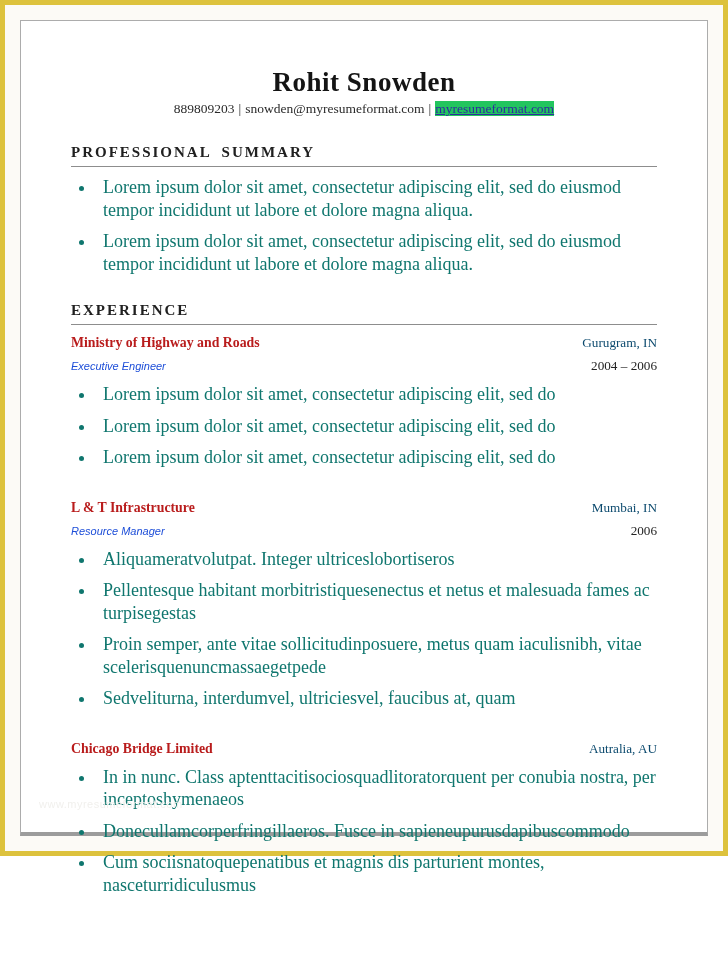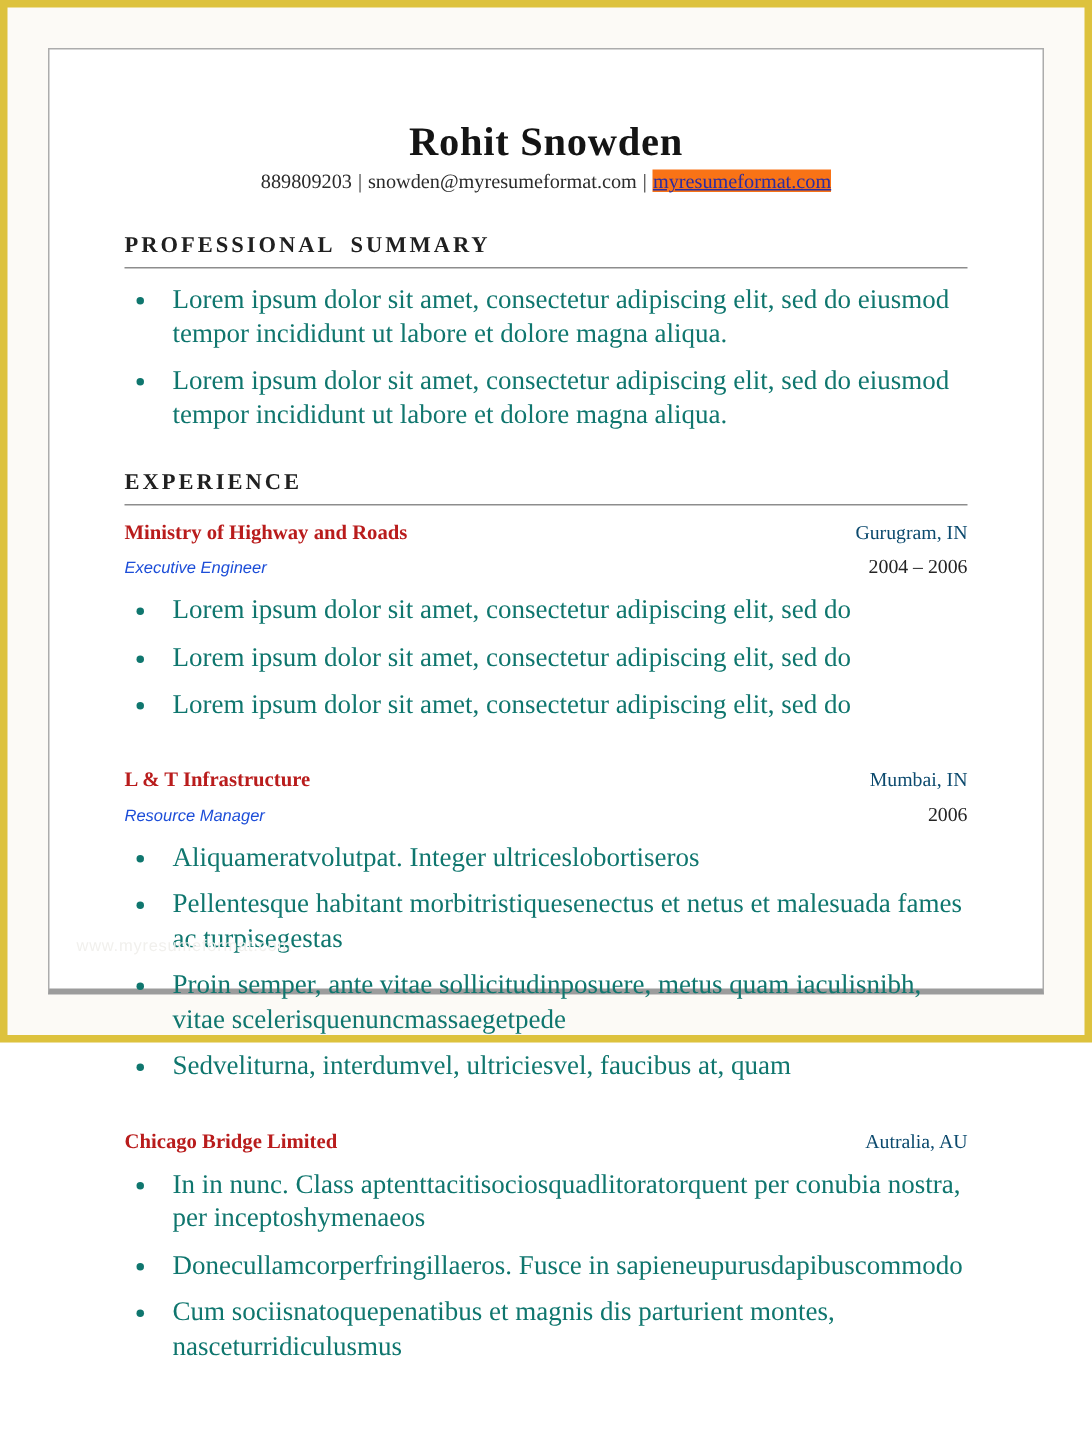--- a/index.html
+++ b/index.html
@@ -3,24 +3,24 @@
 <meta charset="utf-8">
 <style>
   html, body { margin: 0; padding: 0; }
   body {
     width: 728px; height: 957px; overflow: hidden;
     font-family: "Liberation Serif", serif;
     color: #262626;
   }
   .frame {
     box-sizing: border-box;
-    width: 728px; height: 695px;
+    width: 728px; height: 856px;
     border: 5px solid #ddc23d;
     background: #fcfaf6;
-    padding: 27px;
+    padding: 15px;
   }
   .page {
     box-sizing: border-box;
     width: 100%; height: 100%;
     background: #ffffff;
     border: 1px solid #acacac;
     border-bottom: 4px solid #9c9c9c;
     padding: 46px 50px 0 50px;
     position: relative;
   }
@@ -33,21 +33,21 @@
     color: #141414;
     letter-spacing: 0.5px;
     line-height: 1.15;
   }
   .city { margin-top: 9px; font-size: 13px; color: #2a2a2a; }
   .contact { margin-top: 3px; font-size: 13.5px; color: #2a2a2a; }
   .contact .sep { padding: 0 4px; }
   a.weblink {
     color: #2d2c9f;
     text-decoration: underline;
-    background: #f97316;
+    background: #22c55e;
     cursor: pointer;
   }
   
   .section-head {
     margin: 27px 0 0 0;
     font-size: 15px;
     font-weight: bold;
     color: #202020;
     letter-spacing: 2px;
     word-spacing: 5px;

